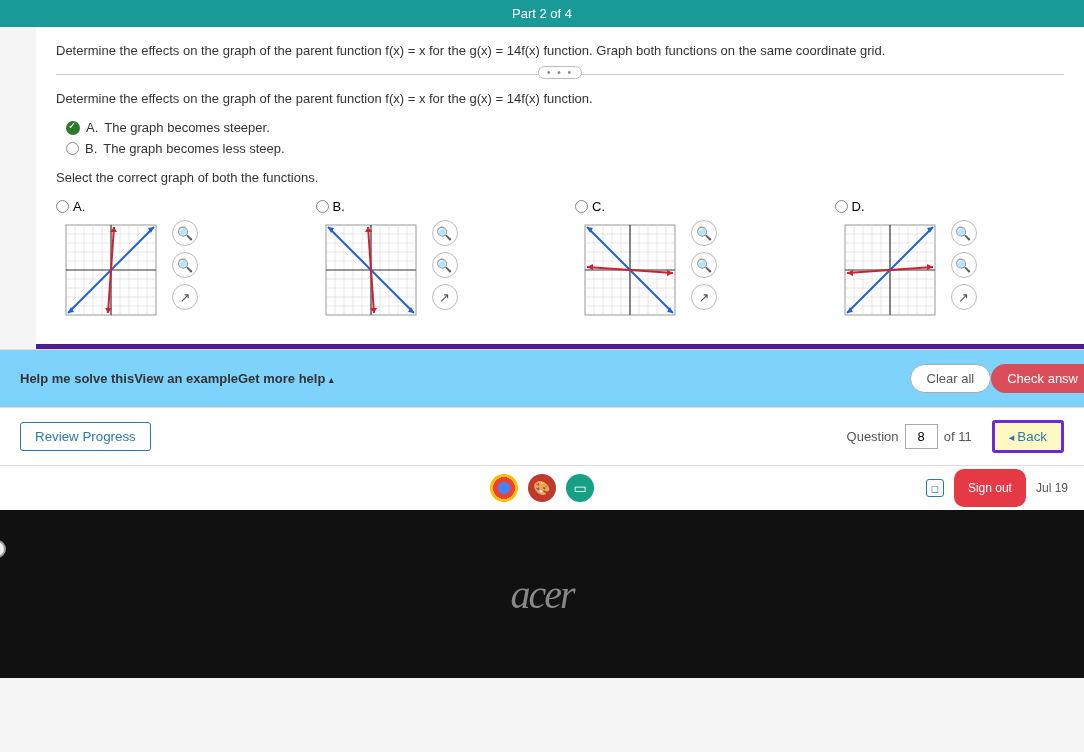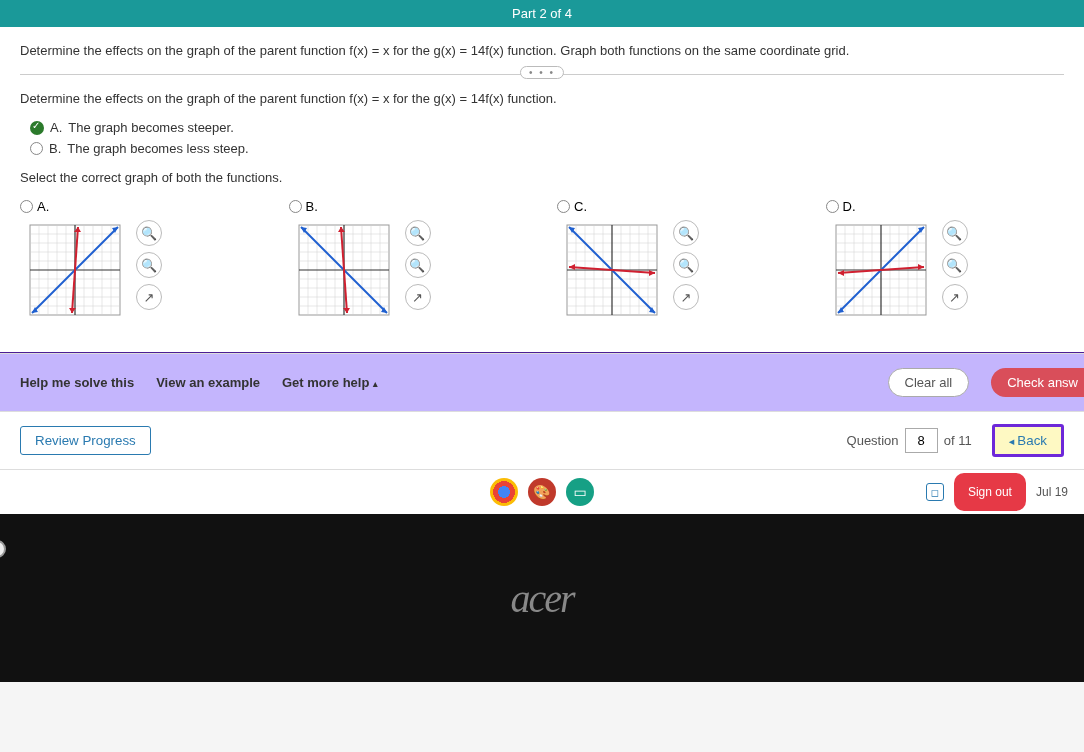--- a/index.html
+++ b/index.html
@@ -14,22 +14,23 @@
     .header-bar {
       background: #1a9999;
       color: white;
       padding: 6px 12px;
       font-size: 13px;
       font-weight: 500;
       text-align: center;
     }
     .content-area {
       background: white;
-      padding: 16px 20px 8px 20px;
-      border-bottom: 1px solid #4c1d95;
+      padding: 16px 20px 0 20px;
+      border-bottom: 5px solid #4c1d95;
+      margin-left: 36px;
     }
     .instruction-top {
       font-size: 13px;
       color: #333;
       margin-bottom: 16px;
     }
     .divider-hr {
       border: none;
       border-top: 1px solid #ccc;
       margin: 8px 0 16px 0;
@@ -133,26 +134,25 @@
       border-radius: 50%;
       background: white;
       display: flex;
       align-items: center;
       justify-content: center;
       font-size: 13px;
       cursor: pointer;
       color: #555;
     }
     .help-bar {
-      background: #c4b5fd;
+      background: #7dd3fc;
       border-top: 1px solid #ddd;
       padding: 14px 20px;
       display: flex;
       align-items: center;
-      gap: 22px;
       font-size: 13px;
     }
     .help-link {
       color: #333;
       font-weight: 600;
       cursor: pointer;
     }
     .help-bar-spacer { flex: 1; }
     .clear-btn {
       border: 1px solid #aaa;

